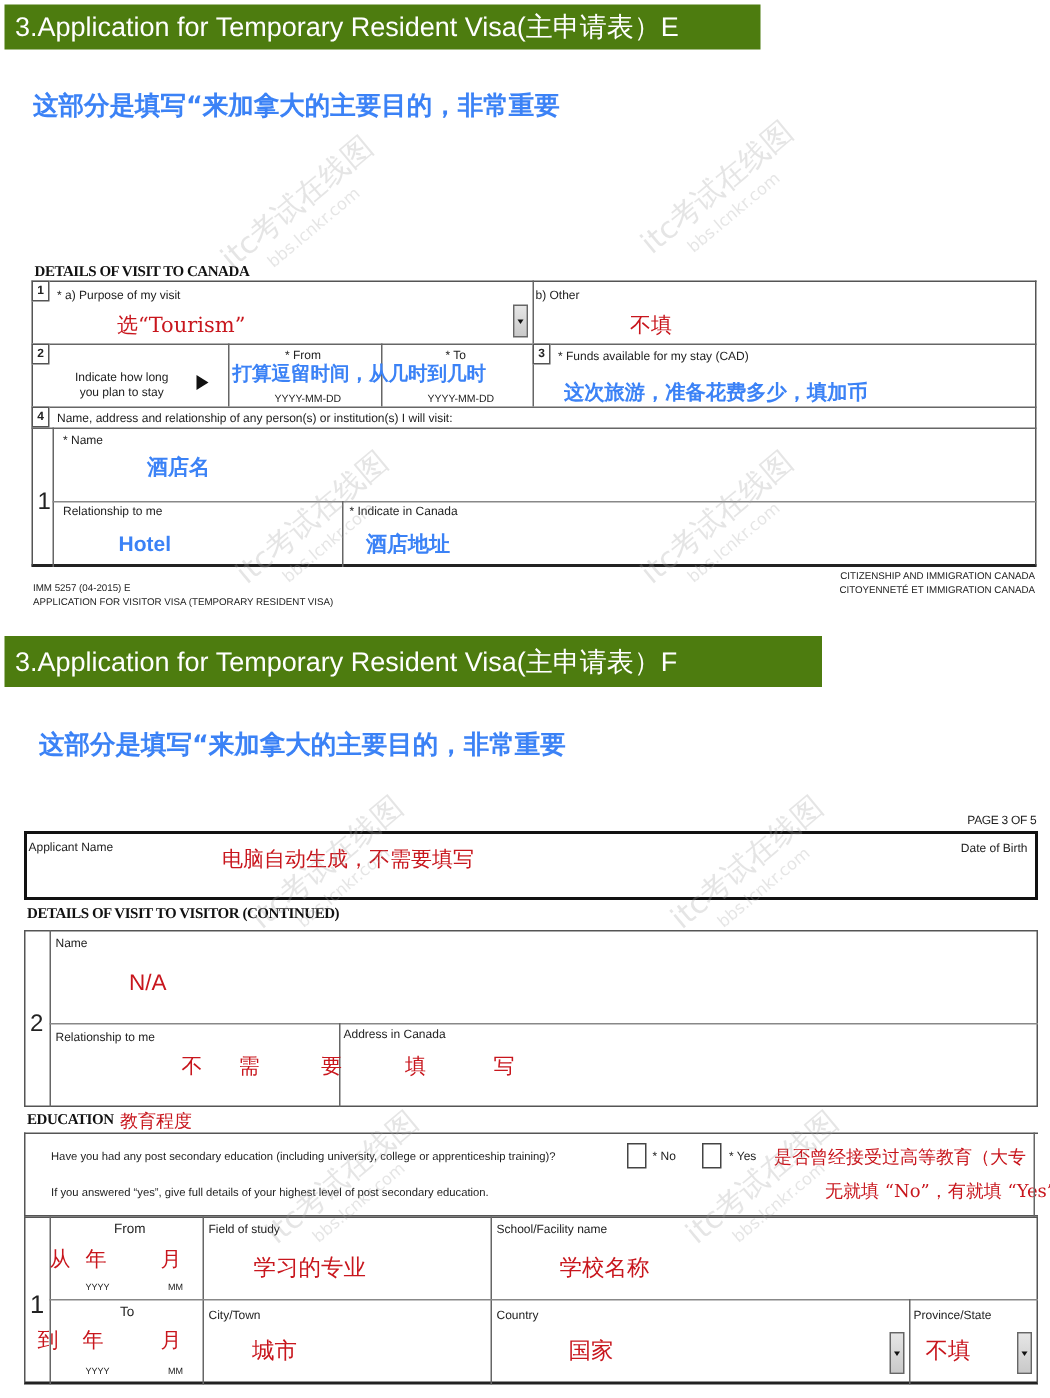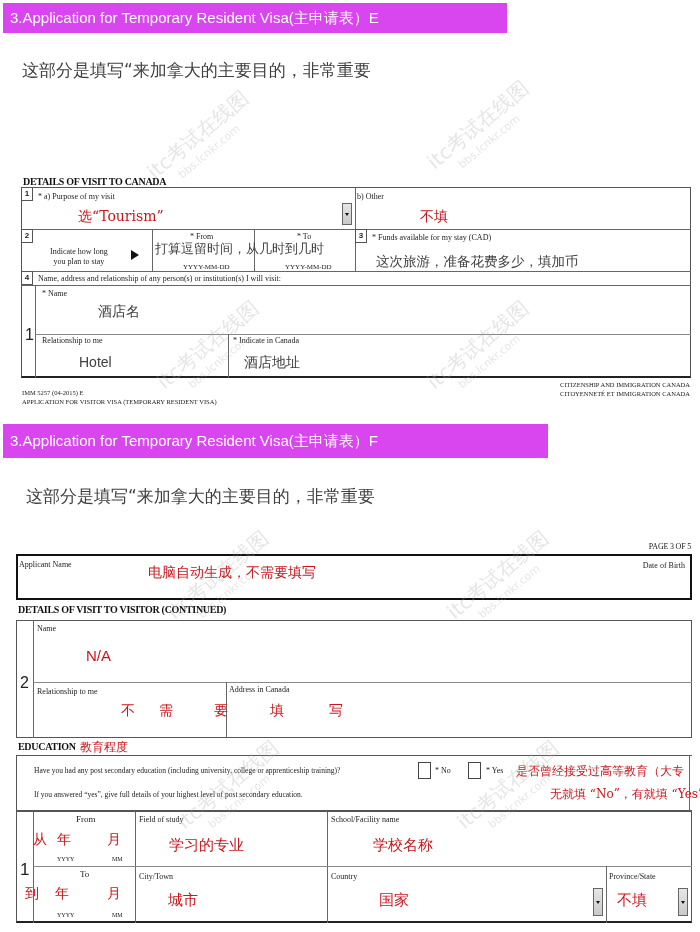--- a/index.html
+++ b/index.html
@@ -1,27 +1,27 @@
 <!DOCTYPE html>
 <html><head>
 <meta charset="utf-8">
 <style>
   * { box-sizing: border-box; margin: 0; padding: 0; }
   html, body { width: 700px; height: 932px; background: #ffffff; overflow: hidden; }
   body { position: relative; font-family: "Liberation Sans", "DejaVu Sans", sans-serif; color: #222; }
 
   .abs { position: absolute; }
   .hdr-bar {
-    position: absolute; background: #d946ef; color: #ffffff;
+    position: absolute; background: #4d7c0f; color: #ffffff;
     font-family: "Liberation Sans", "DejaVu Sans", sans-serif;
-    font-size: 15px; line-height: 30px; padding-left: 7px; white-space: nowrap;
+    font-size: 18px; line-height: 30px; padding-left: 7px; white-space: nowrap;
   }
-  .note-red { color: #404040; font-weight: normal; font-family: "DejaVu Sans", sans-serif; white-space: nowrap; }
+  .note-red { color: #3b82f6; font-weight: bold; font-family: "DejaVu Sans", sans-serif; white-space: nowrap; }
   .note-red-thin { color: #c8161d; font-family: "DejaVu Serif", serif; white-space: nowrap; }
-  .form-label { font-family: Liberation Serif, serif; font-size: 8px; color: #222; white-space: nowrap; }
+  .form-label { font-family: Liberation Sans, sans-serif; font-size: 8px; color: #222; white-space: nowrap; }
   .sec-title { font-family: Liberation Serif, serif; font-weight: bold; font-size: 10px; letter-spacing: -0.3px; color: #111; white-space: nowrap; }
   .box { position: absolute; border: 1px solid #555; }
   .hline { position: absolute; height: 1px; background: #666; }
   .vline { position: absolute; width: 1px; background: #666; }
   .numtag { position: absolute; border: 1px solid #555; font-size: 8px; font-weight: bold; text-align: center; line-height: 12px; width: 12px; height: 14px; background: #fff; }
   .dropdown-btn {
     position: absolute; width: 10px; height: 24px; background: linear-gradient(#e6e6e6, #c9c9c9);
     border: 1px solid #666; display: flex; align-items: center; justify-content: center;
   }
   .dropdown-btn .tri { width: 0; height: 0; border-left: 2.5px solid transparent; border-right: 2.5px solid transparent; border-top: 3px solid #111; }

